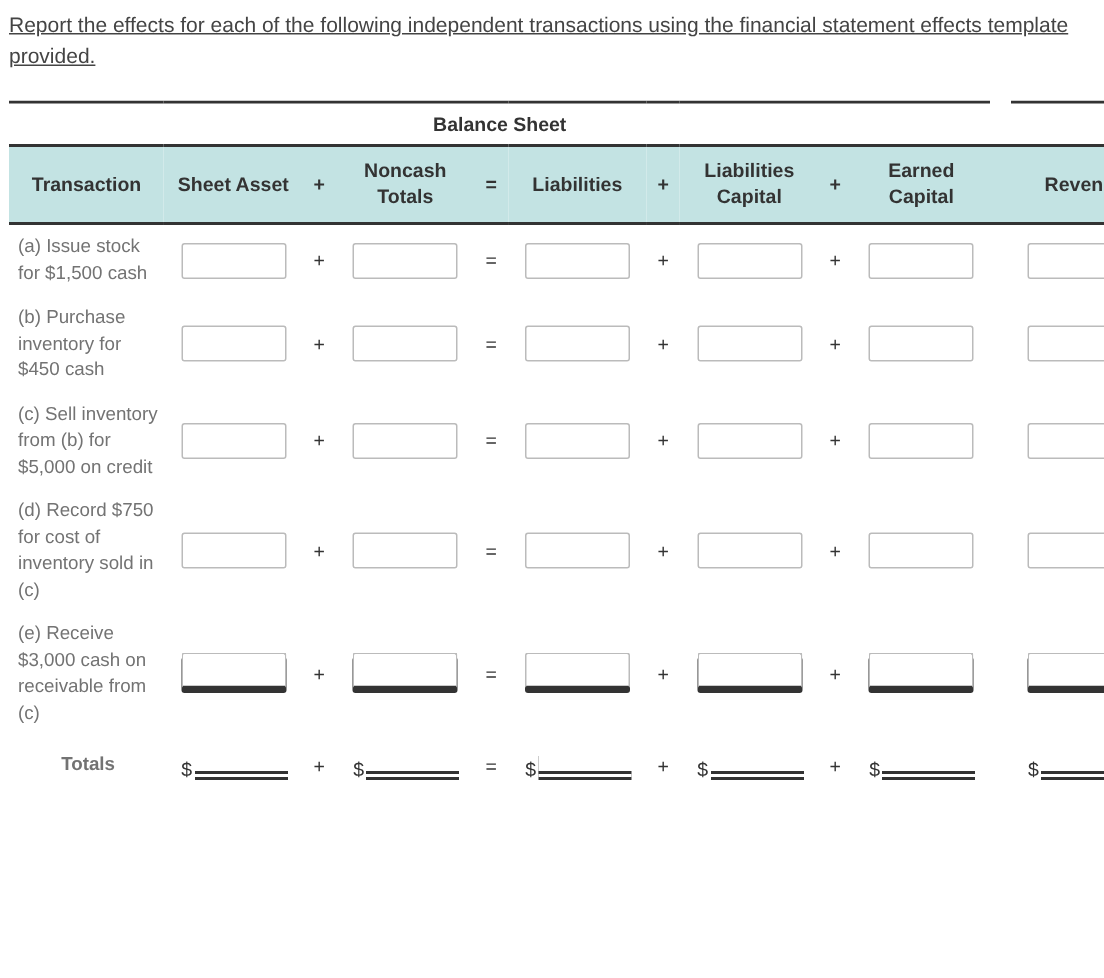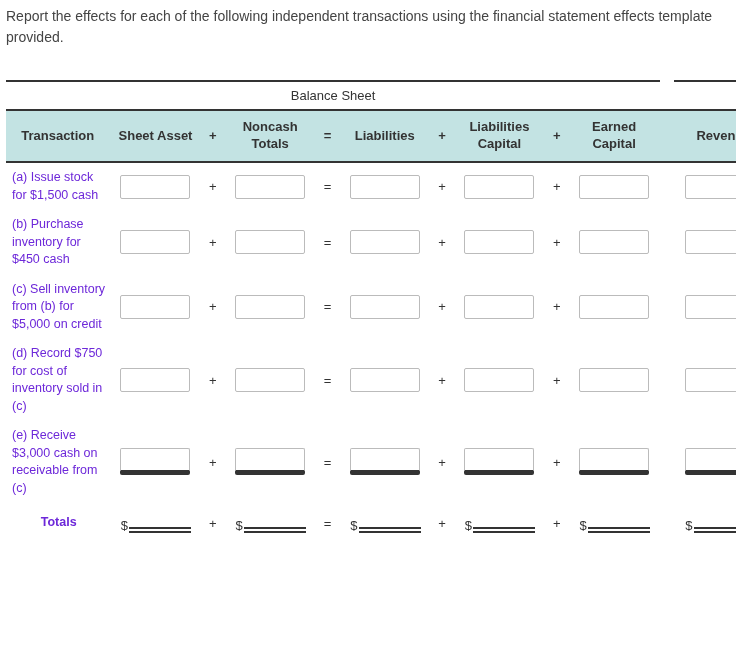--- a/index.html
+++ b/index.html
@@ -9,62 +9,63 @@
     color: #333;
     margin: 0;
     padding: 6px 0 0 6px;
     width: 736px;
     background: #fff;
   }
   .instructions {
     font-size: 14px;
     color: #444;
     line-height: 1.5;
-    margin-bottom: 32px;
+    margin-bottom: 19px;
+    text-decoration: underline;
   }
   .sheet {
     overflow-x: hidden;
     width: 730px;
   }
   table {
     border-collapse: collapse;
     table-layout: fixed;
     width: 760px;
   }
   th, td {
     padding: 6px 4px;
     text-align: center;
     vertical-align: middle;
   }
   .group-header th {
     background: #fff;
     border-top: 2px solid #333;
     border-bottom: 2px solid #333;
-    font-weight: normal;
+    font-weight: bold;
     font-size: 13px;
     height: 24px;
   }
   .group-header th.spacer {
     border: none;
     background: #fff;
     border-bottom: 2px solid #333;
   }
   .col-header th {
     background: #c3e3e3;
     border-top: 2px solid #333;
     border-bottom: 2px solid #333;
     font-weight: bold;
     font-size: 13px;
     height: 52px;
     line-height: 1.3;
   }
   .tx-label {
     text-align: left;
     font-size: 12.5px;
-    color: #6d28d9;
+    color: #737373;
     line-height: 1.4;
     padding-left: 6px;
     padding-right: 4px;
   }
   .op {
     width: 18px;
     min-width: 18px;
     font-size: 13px;
     color: #333;
   }

